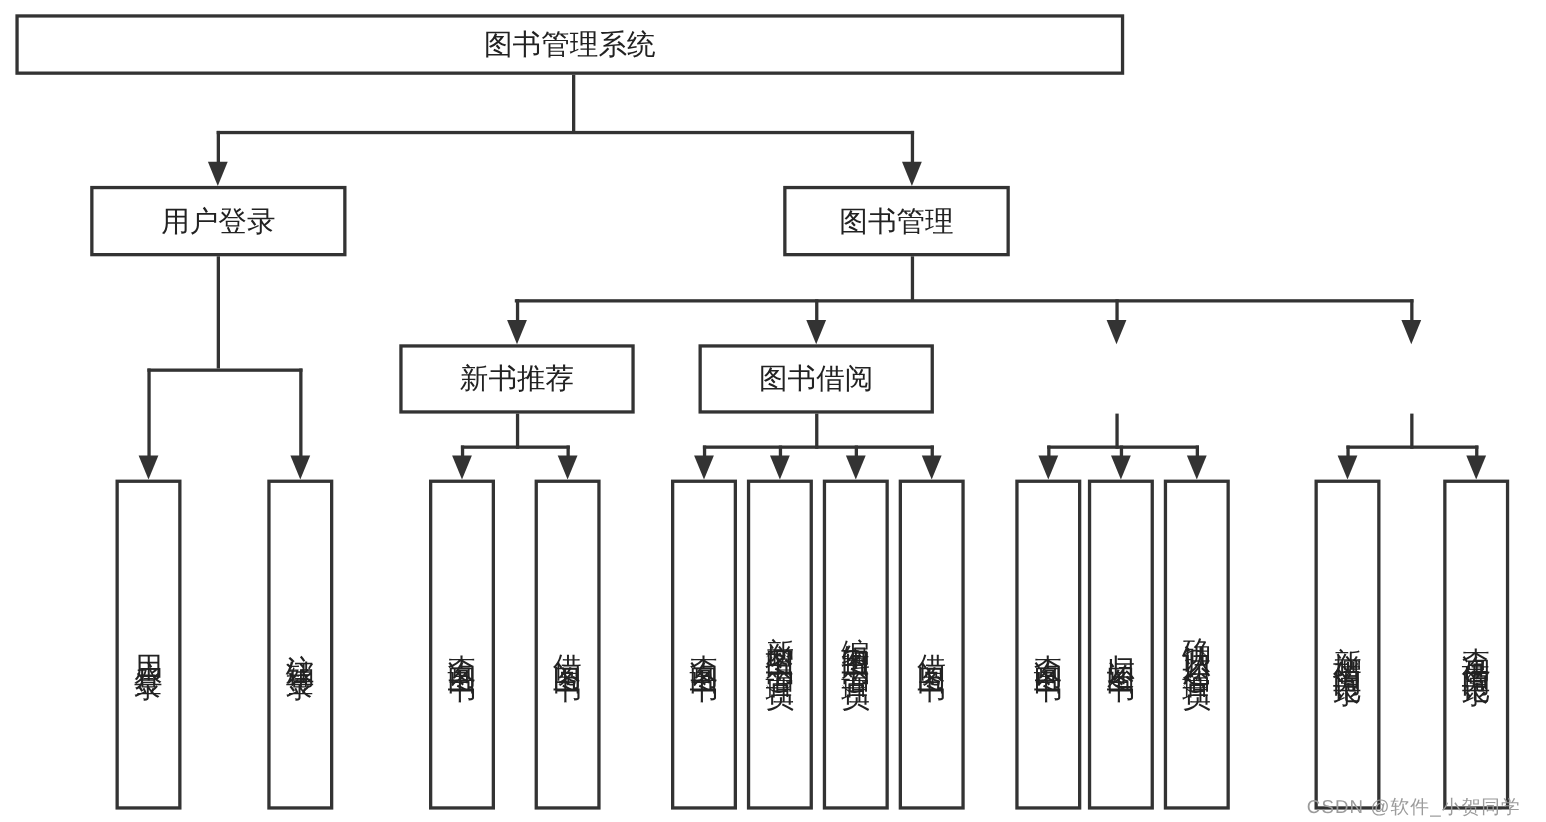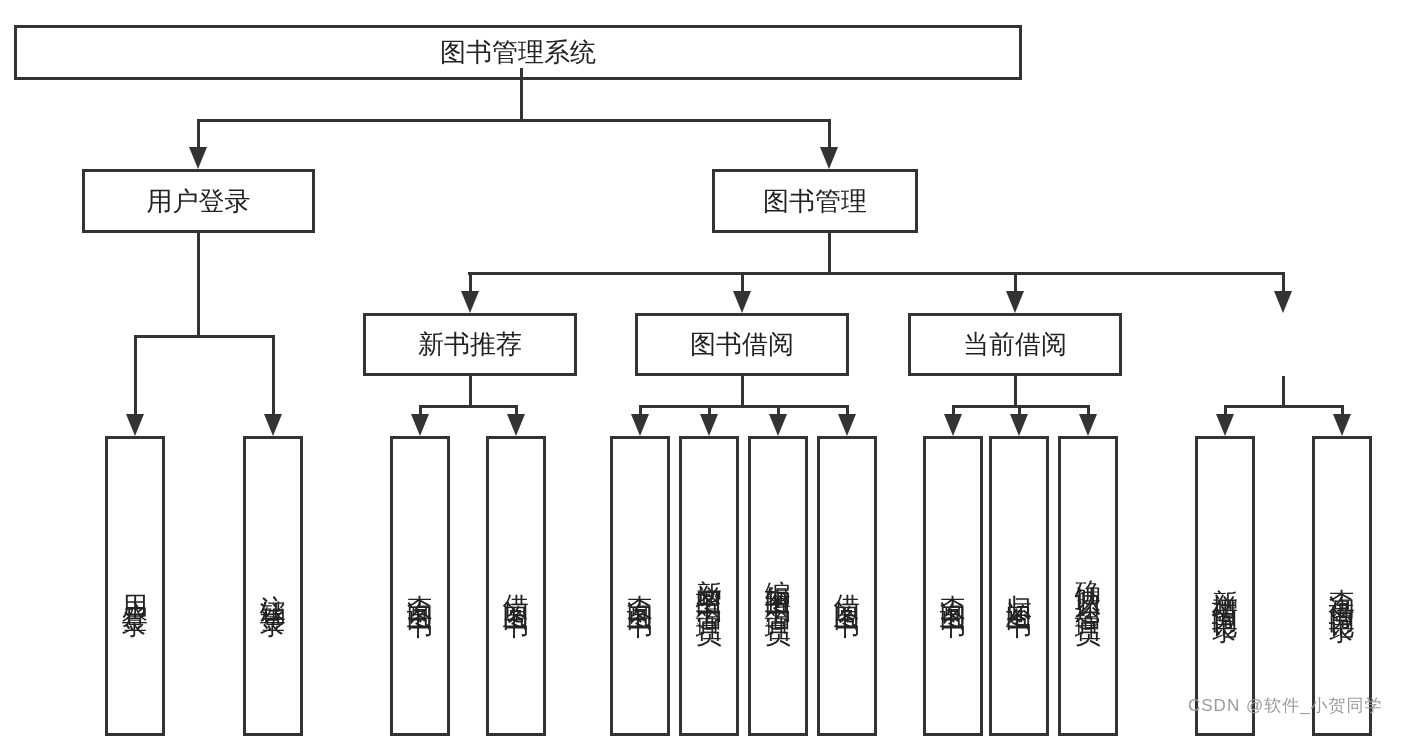--- a/index.html
+++ b/index.html
@@ -52,34 +52,34 @@
     position: absolute;
     width: 0;
     height: 0;
     border-left: 9px solid transparent;
     border-right: 9px solid transparent;
     border-top: 22px solid var(--line);
   }
   .watermark {
     position: absolute;
     left: 1188px;
-    top: 694px;
+    top: 722px;
     font-size: 17px;
     letter-spacing: 1px;
     color: var(--wm);
     z-index: 10;
     white-space: nowrap;
   }
 </style>
 </head>
 <body>
 
 <div id="stage">
 
-  <div class="box" style="left:14px;top:25px;width:1008px;height:55px">图书管理系统</div>
+  <div class="box" style="left:14px;top:13px;width:1008px;height:55px">图书管理系统</div>
 
   <div class="v" style="left:520px;top:68px;height:53px"></div>
   <div class="h" style="left:197px;top:119px;width:634px"></div>
   <div class="v" style="left:197px;top:119px;height:30px"></div>
   <div class="arrow" style="left:189px;top:147px"></div>
   <div class="v" style="left:828px;top:119px;height:30px"></div>
   <div class="arrow" style="left:820px;top:147px"></div>
 
   <div class="box" style="left:82px;top:169px;width:233px;height:64px">用户登录</div>
   <div class="box" style="left:712px;top:169px;width:206px;height:64px">图书管理</div>
@@ -100,21 +100,20 @@
   <div class="arrow" style="left:461px;top:291px"></div>
   <div class="v" style="left:741px;top:272px;height:20px"></div>
   <div class="arrow" style="left:733px;top:291px"></div>
   <div class="v" style="left:1014px;top:272px;height:20px"></div>
   <div class="arrow" style="left:1006px;top:291px"></div>
   <div class="v" style="left:1282px;top:272px;height:20px"></div>
   <div class="arrow" style="left:1274px;top:291px"></div>
 
   <div class="box" style="left:363px;top:313px;width:214px;height:63px">新书推荐</div>
   <div class="box" style="left:635px;top:313px;width:214px;height:63px">图书借阅</div>
-  <div class="box" style="left:908px;top:313px;width:214px;height:63px">当前借阅</div>
 
   <div class="v" style="left:469px;top:376px;height:32px"></div>
   <div class="h" style="left:419px;top:405px;width:99px"></div>
   <div class="v" style="left:419px;top:405px;height:10px"></div>
   <div class="arrow" style="left:411px;top:414px"></div>
   <div class="v" style="left:515px;top:405px;height:10px"></div>
   <div class="arrow" style="left:507px;top:414px"></div>
 
   <div class="v" style="left:741px;top:376px;height:32px"></div>
   <div class="h" style="left:639px;top:405px;width:210px"></div>

